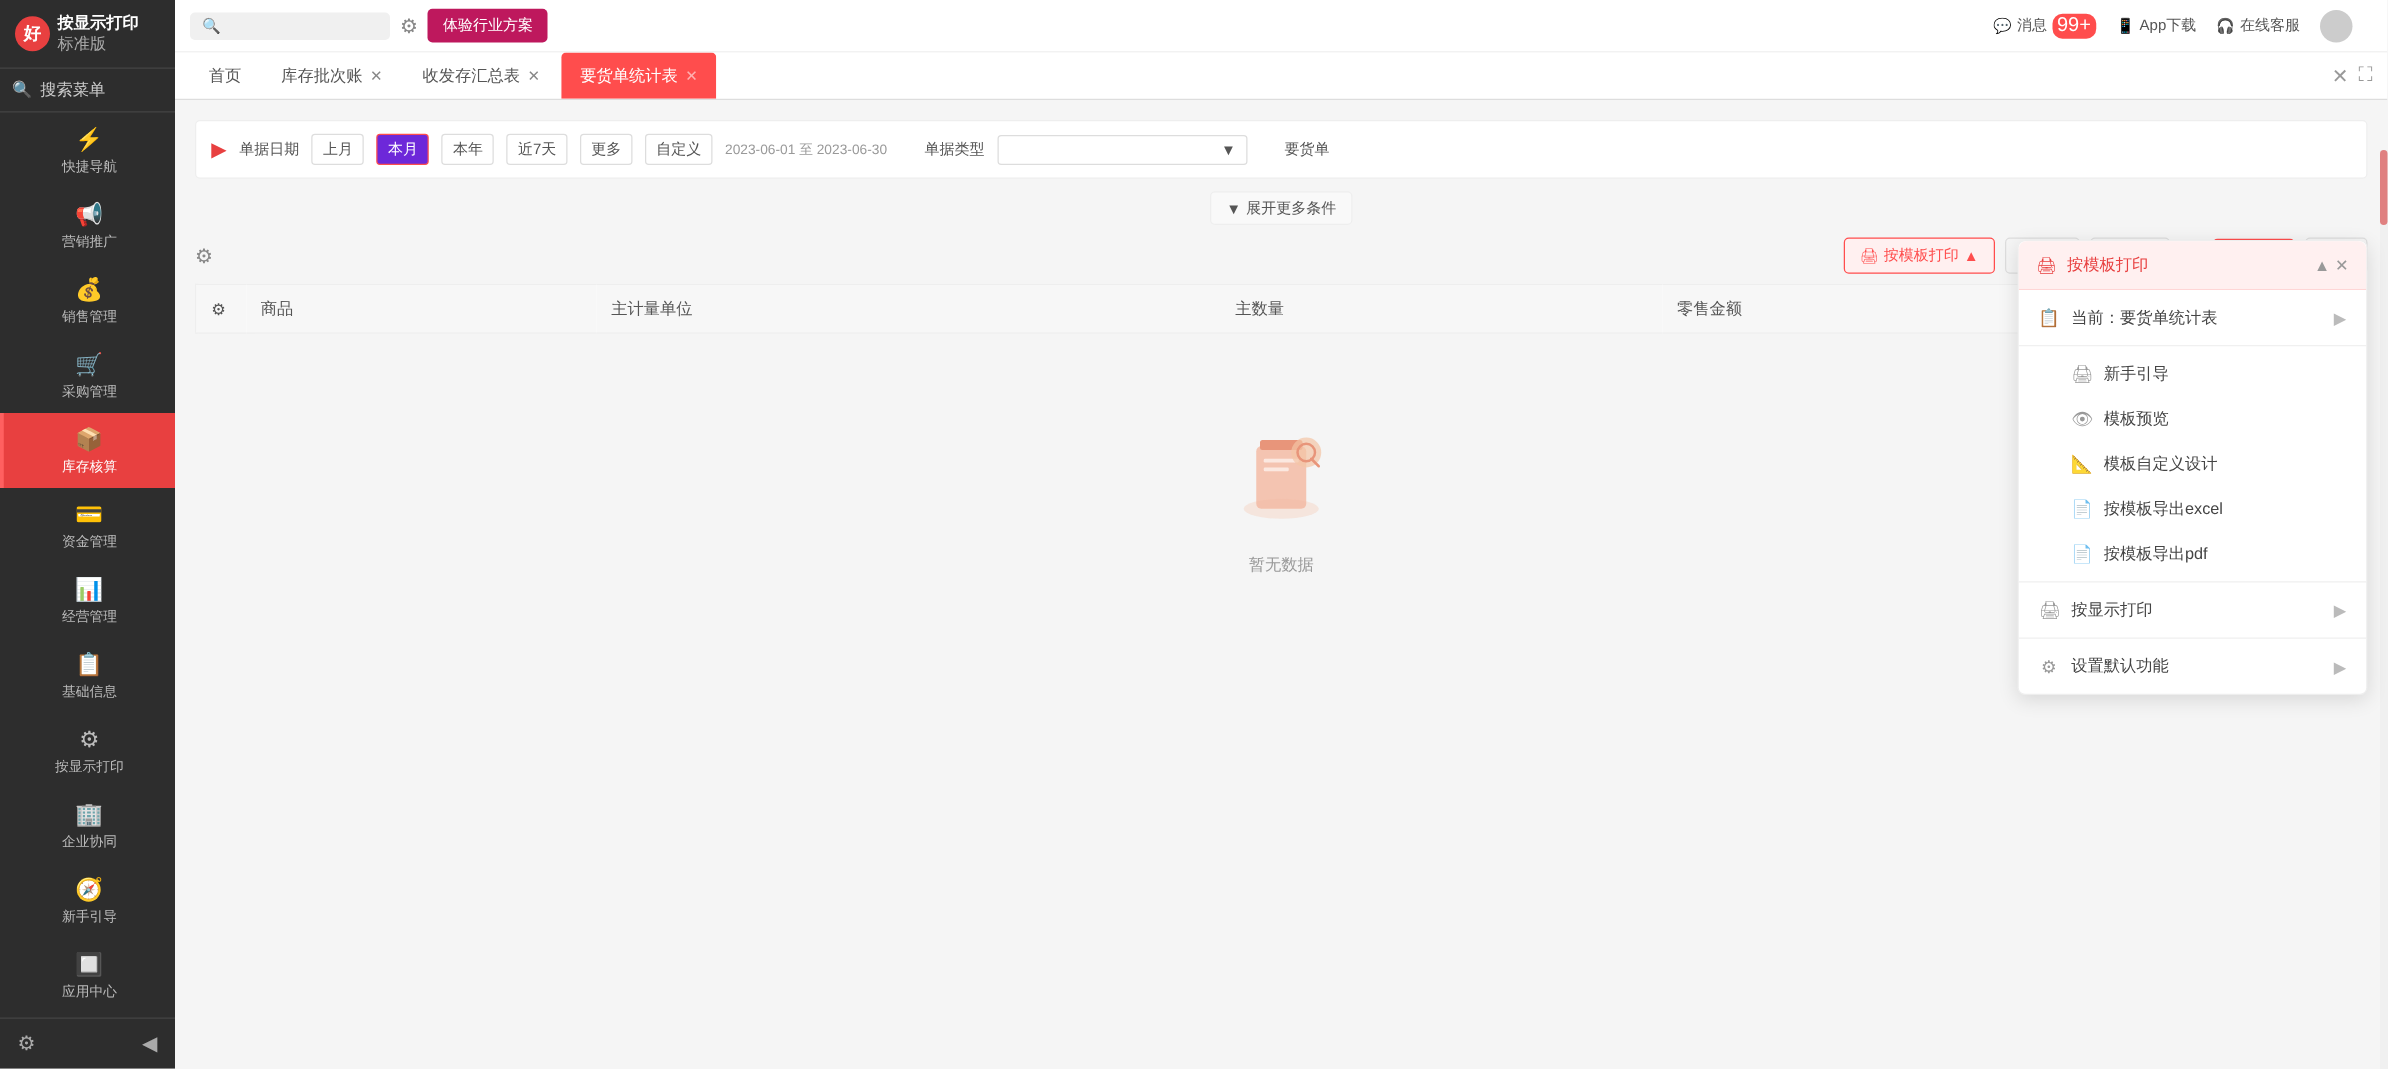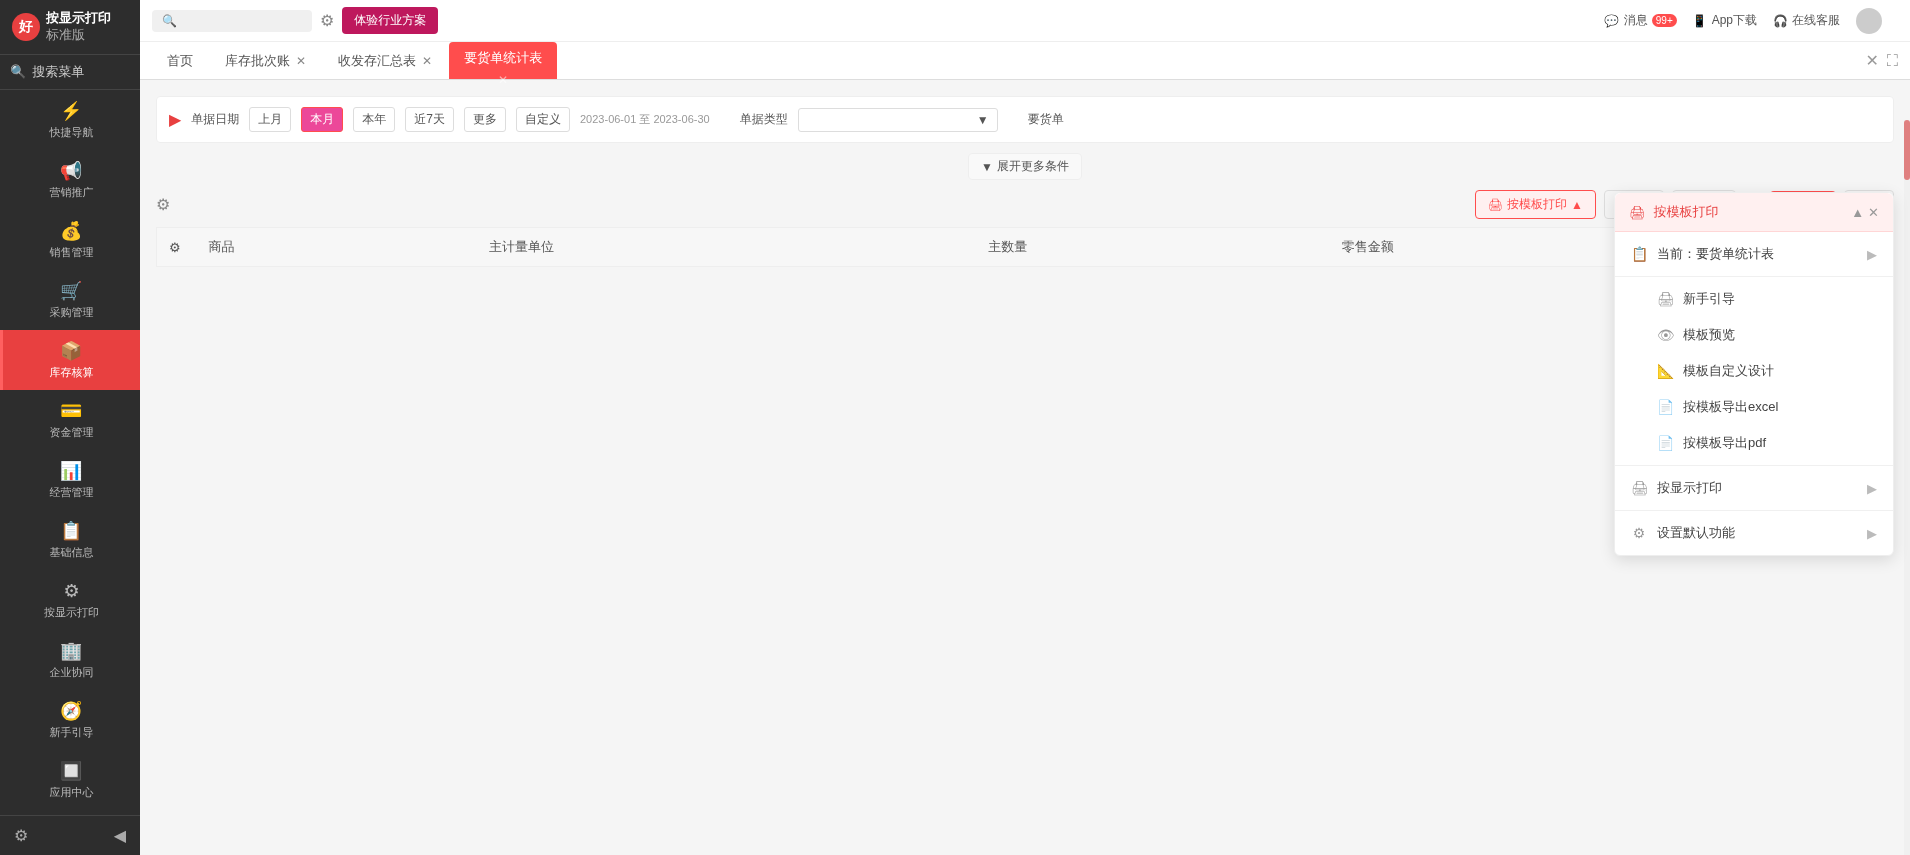--- a/index.html
+++ b/index.html
@@ -129,21 +129,21 @@
     .topbar-right-item {
       display: flex;
       align-items: center;
       gap: 4px;
       cursor: pointer;
     }
     .badge {
       background: #ff4d4d;
       color: white;
       border-radius: 8px;
-      font-size: 10px;
+      font-size: 16px;
       padding: 1px 4px;
     }
     .avatar {
       width: 26px;
       height: 26px;
       background: #ccc;
       border-radius: 50%;
     }
 
     
@@ -163,21 +163,21 @@
       cursor: pointer;
       font-size: 13px;
       color: #555;
       display: flex;
       align-items: center;
       gap: 6px;
       height: 100%;
       border: 1px solid transparent;
       border-bottom: none;
     }
-    .tab.active { background: #ff4d4d; color: white; flex-direction: column; }
+    .tab.active { background: #ff4d4d; color: white; }
     .tab-close {
       font-size: 12px;
       color: inherit;
       cursor: pointer;
       opacity: 0.7;
     }
     .tabs-actions {
       margin-left: auto;
       display: flex;
       align-items: center;
@@ -214,21 +214,21 @@
     .filter-label { color: #555; font-size: 12px; }
     .date-btn {
       font-size: 12px;
       padding: 3px 8px;
       border: 1px solid #ddd;
       border-radius: 3px;
       cursor: pointer;
       background: #fff;
       color: #555;
     }
-    .date-btn.active { background: #ec4899; color: white; border-color: #ff4d4d; }
+    .date-btn.active { background: #6d28d9; color: white; border-color: #ff4d4d; }
     .date-range { font-size: 11px; color: #999; }
     .select-input {
       border: 1px solid #ddd;
       border-radius: 3px;
       padding: 4px 8px;
       font-size: 12px;
       width: 180px;
       color: #555;
       cursor: pointer;
       display: flex;
@@ -621,20 +621,35 @@
           <th>主计量单位</th>
           <th>主数量</th>
           <th>零售金额</th>
           <th></th>
         </tr>
       </thead>
       <tbody>
       </tbody>
     </table>
 
+    <div class="empty-state">
+      <div class="empty-icon">
+        <svg viewBox="0 0 100 100" width="100" height="100">
+          <ellipse cx="50" cy="80" rx="30" ry="8" fill="#f5d5c5" opacity="0.5"></ellipse>
+          <rect x="30" y="30" width="40" height="50" rx="4" fill="#f4b8a0" opacity="0.8"></rect>
+          <rect x="33" y="25" width="34" height="8" rx="2" fill="#e8957a"></rect>
+          <rect x="36" y="40" width="28" height="3" rx="1" fill="#fff" opacity="0.6"></rect>
+          <rect x="36" y="47" width="20" height="3" rx="1" fill="#fff" opacity="0.6"></rect>
+          <circle cx="70" cy="35" r="12" fill="#f4c5a5" opacity="0.7"></circle>
+          <circle cx="70" cy="35" r="7" fill="none" stroke="#e8957a" stroke-width="2"></circle>
+          <line x1="74" y1="40" x2="80" y2="46" stroke="#e8957a" stroke-width="2" stroke-linecap="round"></line>
+        </svg>
+      </div>
+      <div class="empty-text">暂无数据</div>
+    </div>
 
     <div class="print-dropdown">
       <div class="dropdown-header">
         <div class="dropdown-header-left">
           <span>🖨</span>
           <span>按模板打印</span>
         </div>
         <div class="dropdown-header-right">
           <span style="cursor:pointer;">▲</span>
           <span style="cursor:pointer;">✕</span>

